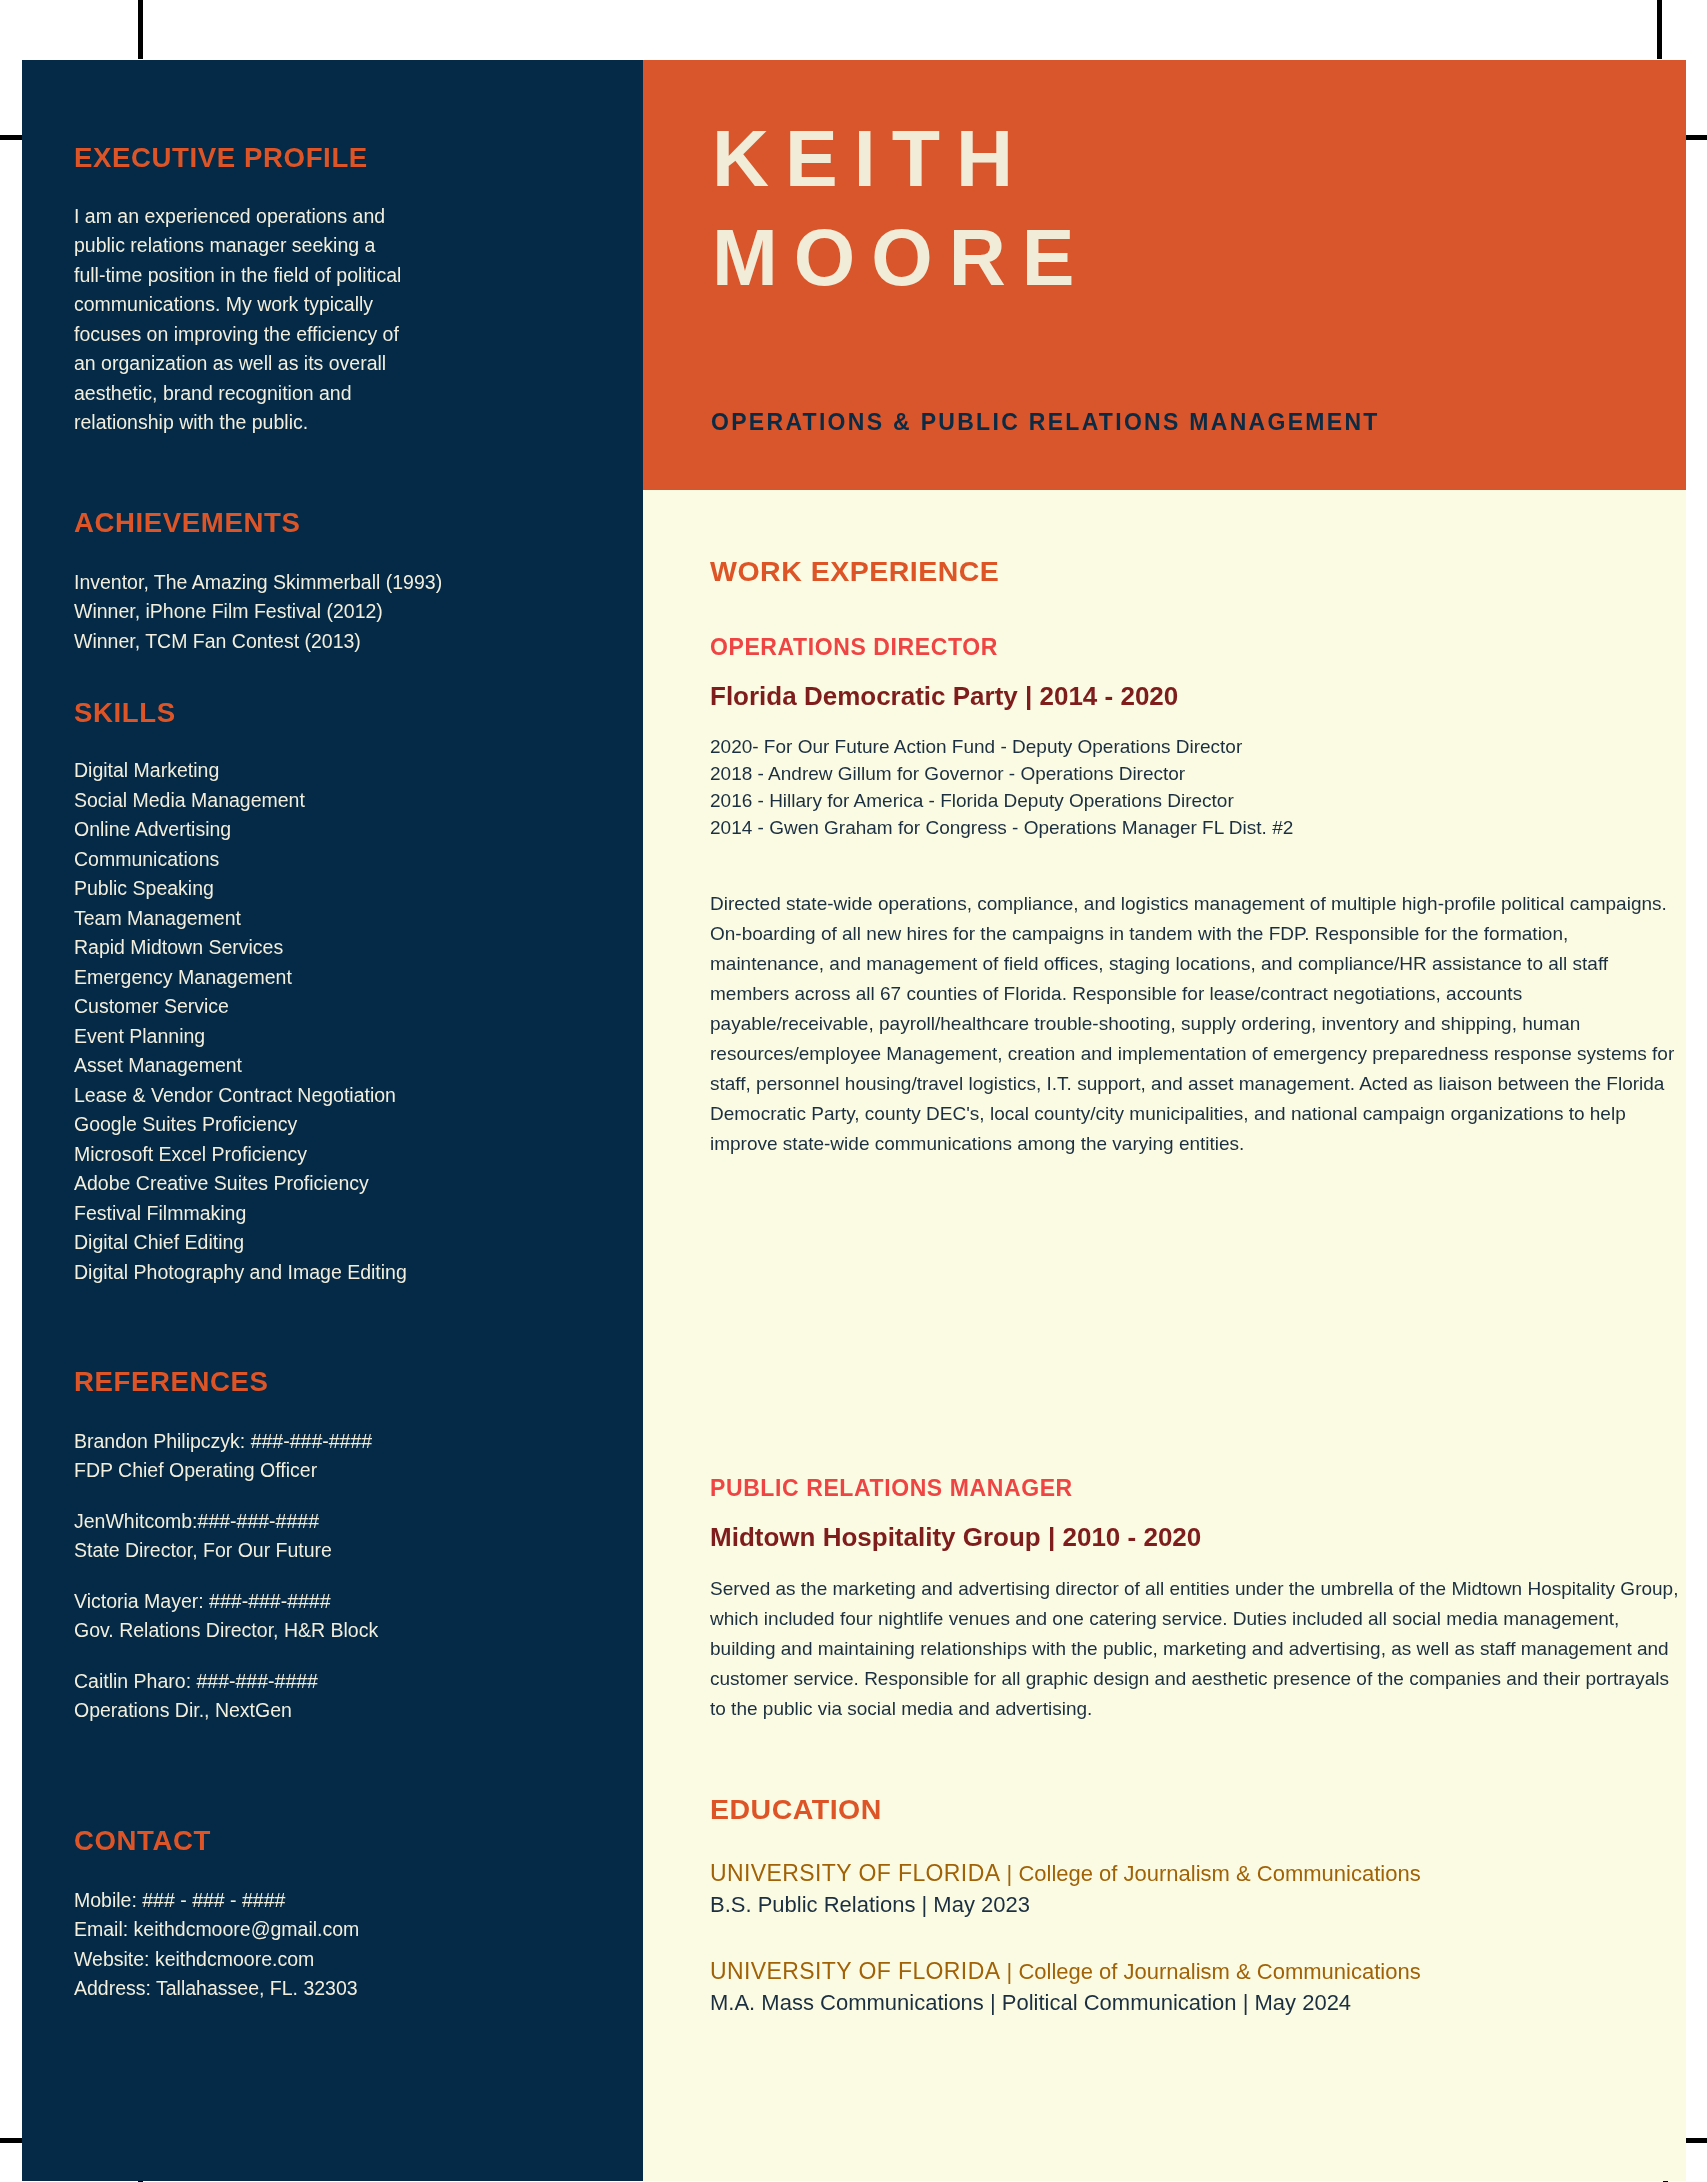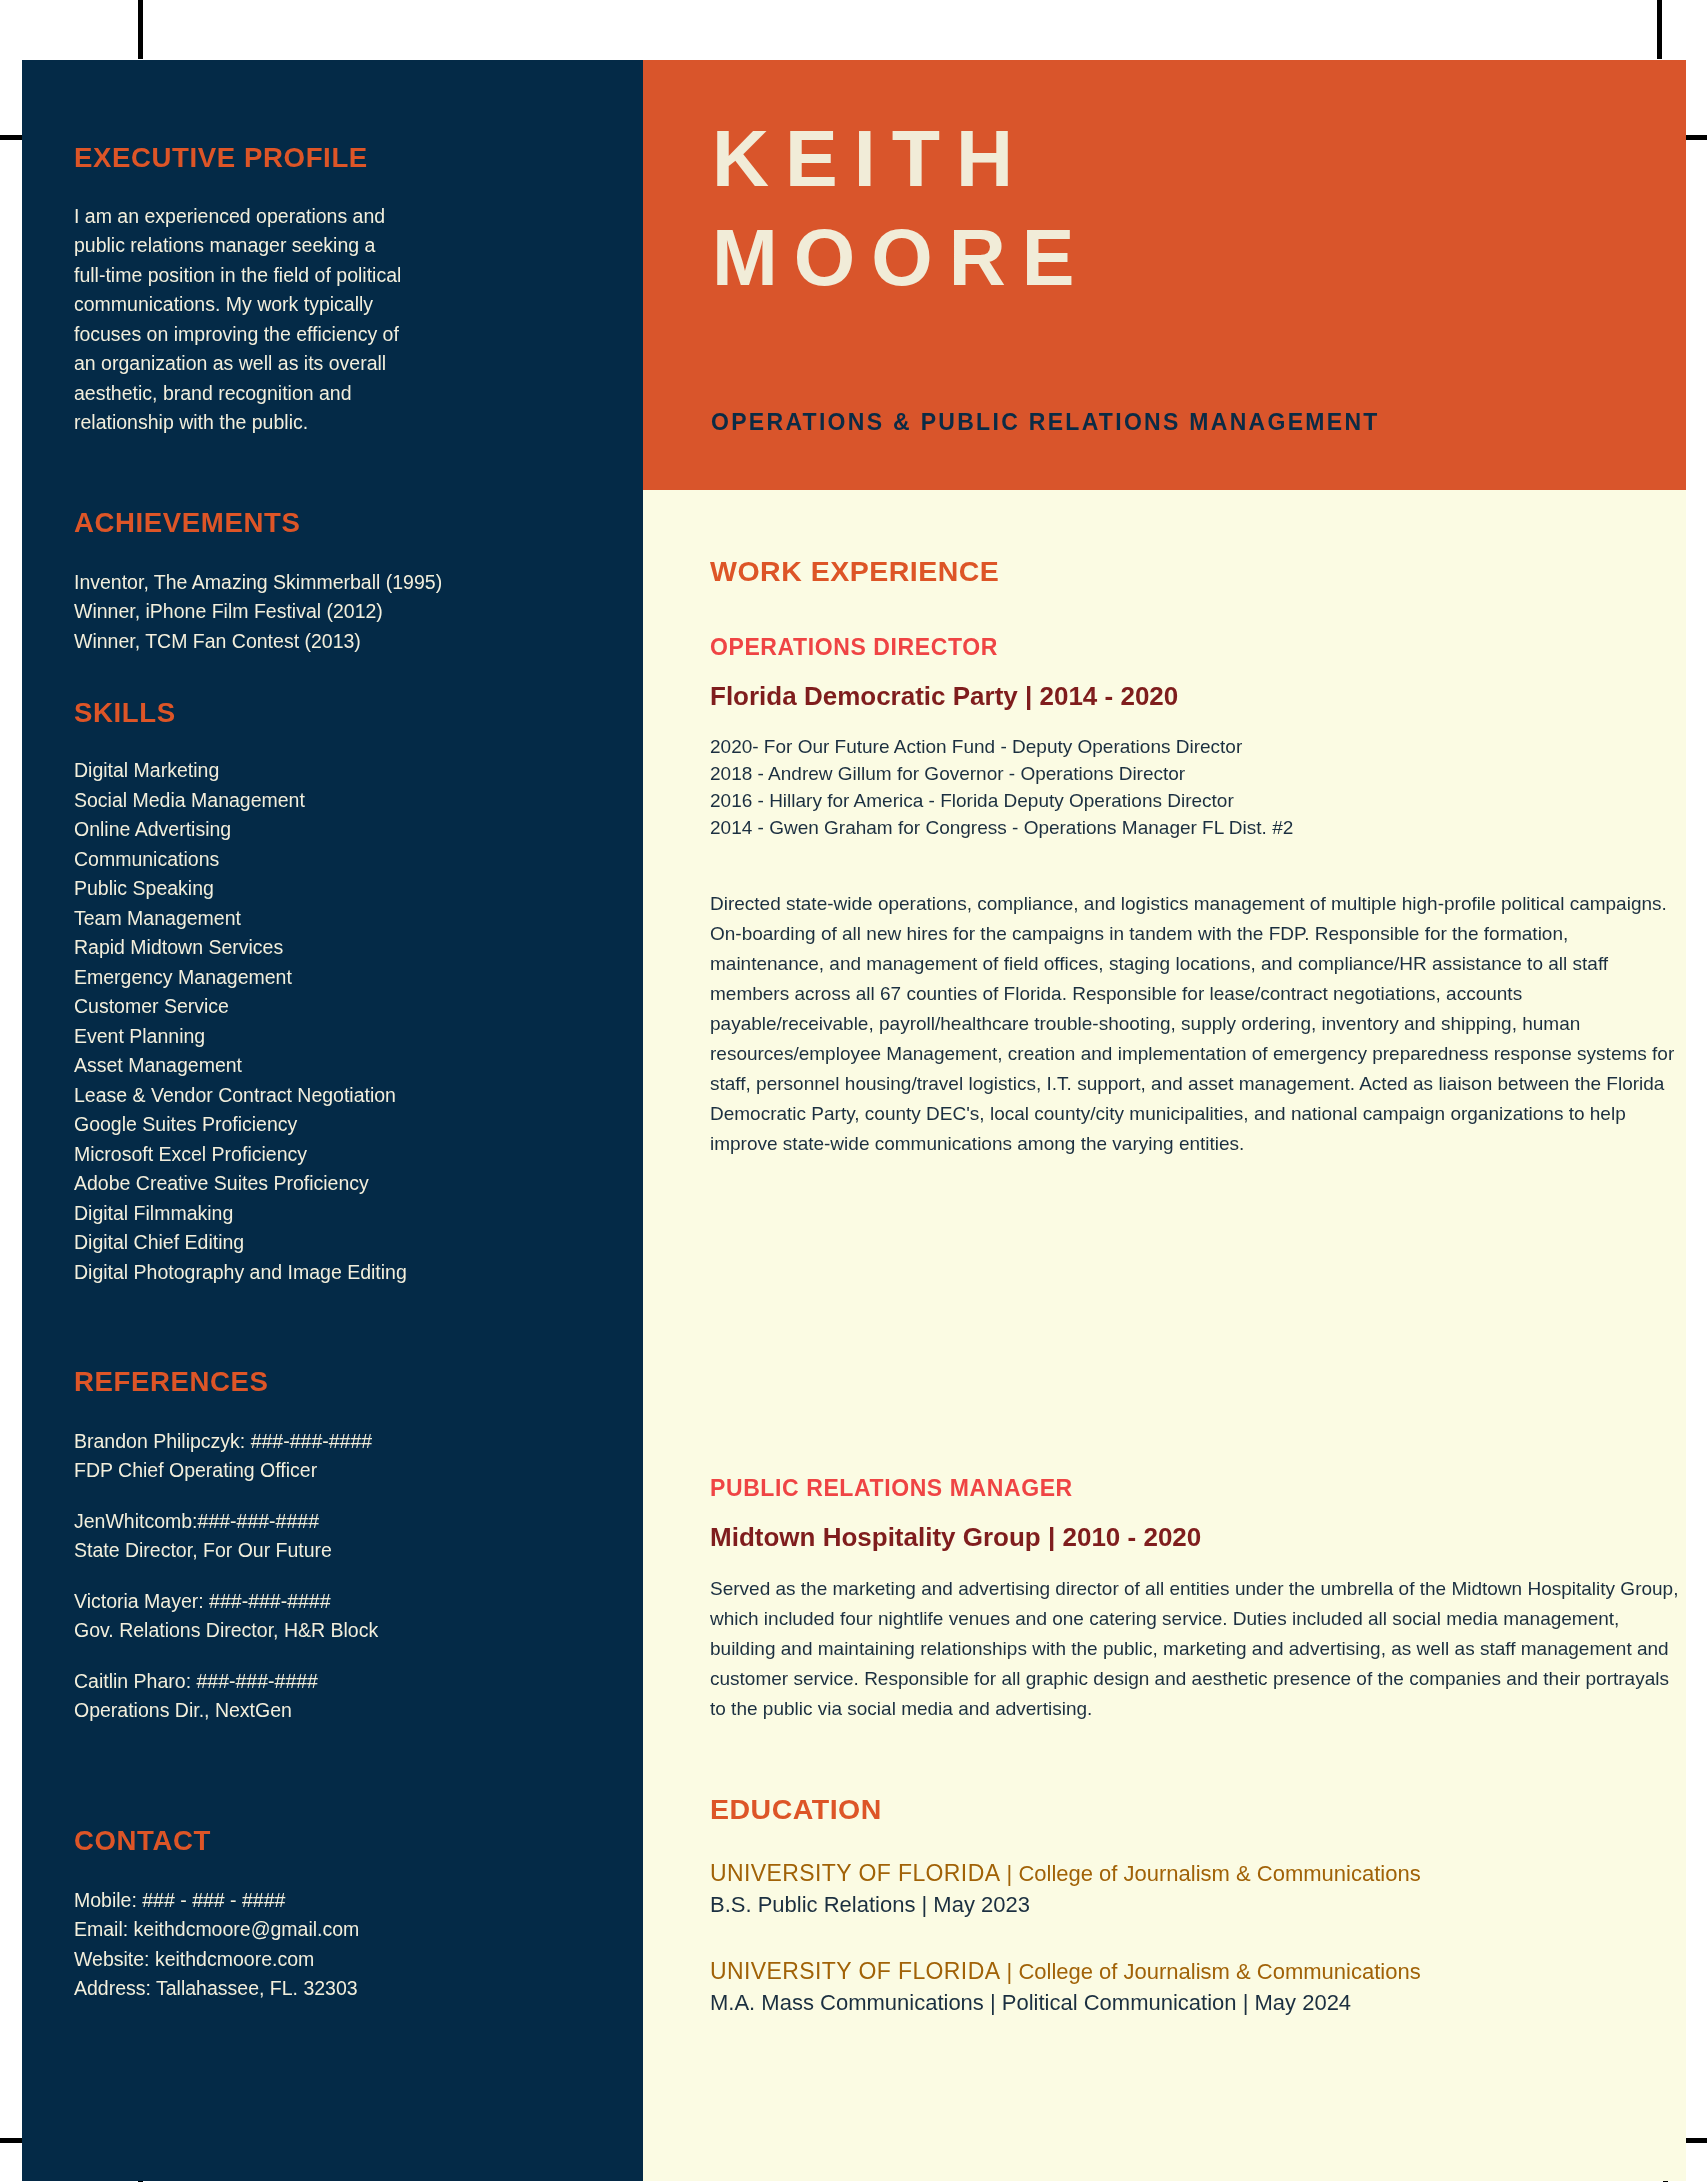--- a/index.html
+++ b/index.html
@@ -197,21 +197,21 @@
   <aside class="sidebar">
 
     <section class="block-profile">
       <h2 class="side-h">EXECUTIVE PROFILE</h2>
       <p class="side-p">I am an experienced operations and public relations manager seeking a full-time position in the field of political communications. My work typically focuses on improving the efficiency of an organization as well as its overall aesthetic, brand recognition and relationship with the public.</p>
     </section>
 
     <section class="block-achievements">
       <h2 class="side-h">ACHIEVEMENTS</h2>
       <div class="list">
-        <div class="side-line">Inventor, The Amazing Skimmerball (1995)</div>
+        <div class="side-line">Inventor, The Amazing Skimmerball (1993)</div>
         <div class="side-line">Winner, iPhone Film Festival (2012)</div>
         <div class="side-line">Winner, TCM Fan Contest (2013)</div>
       </div>
     </section>
 
     <section class="block-skills">
       <h2 class="side-h">SKILLS</h2>
       <div class="list">
         <div class="side-line">Digital Marketing</div>
         <div class="side-line">Social Media Management</div>
@@ -221,21 +221,21 @@
         <div class="side-line">Team Management</div>
         <div class="side-line">Rapid Midtown Services</div>
         <div class="side-line">Emergency Management</div>
         <div class="side-line">Customer Service</div>
         <div class="side-line">Event Planning</div>
         <div class="side-line">Asset Management</div>
         <div class="side-line">Lease &amp; Vendor Contract Negotiation</div>
         <div class="side-line">Google Suites Proficiency</div>
         <div class="side-line">Microsoft Excel Proficiency</div>
         <div class="side-line">Adobe Creative Suites Proficiency</div>
-        <div class="side-line">Digital Filmmaking</div>
+        <div class="side-line">Festival Filmmaking</div>
         <div class="side-line">Digital Chief Editing</div>
         <div class="side-line">Digital Photography and Image Editing</div>
       </div>
     </section>
 
     <section class="block-references">
       <h2 class="side-h">REFERENCES</h2>
       <div class="refgroup">
         <div class="side-line">Brandon Philipczyk: ###-###-####</div>
         <div class="side-line">FDP Chief Operating Officer</div>

